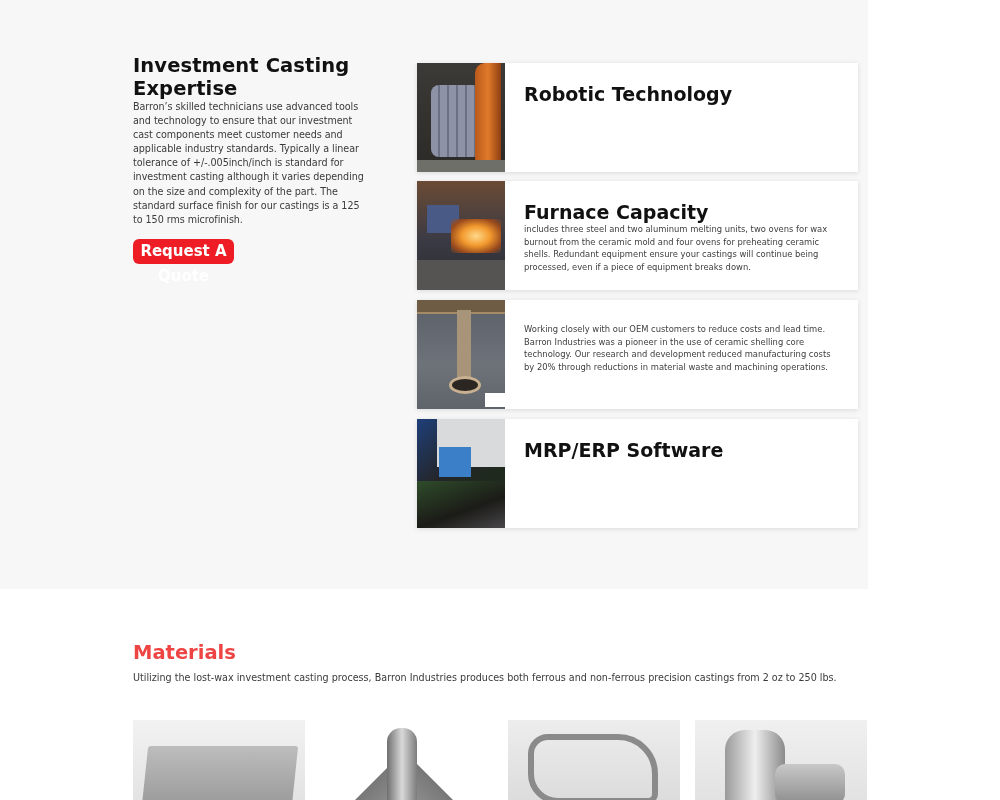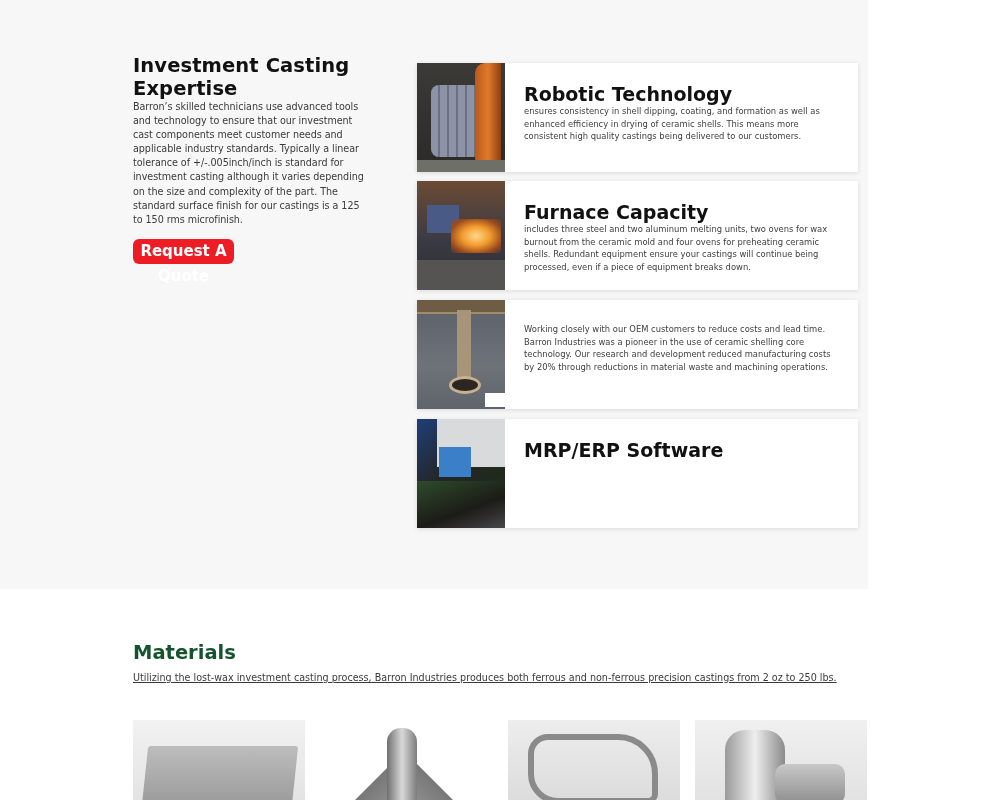--- a/index.html
+++ b/index.html
@@ -60,22 +60,22 @@
     background:#2b2622; border:3px solid #c8b090; border-radius: 50%; }
   .img-ceramic .spot { position:absolute; right:0; bottom:2px; width:20px; height:14px; background:#fff; }
 
   .img-mrp { background: linear-gradient(135deg,#1e3f7a 0%,#24262a 40%,#1f2a1d 70%,#2c2c2c 100%); }
   .img-mrp .screen { position:absolute; left:20px; top:0; width:68px; height:48px; background:#d8dadc; }
   .img-mrp .schem { position:absolute; left:22px; top:28px; width:32px; height:30px; background:#3b7fc9; }
   .img-mrp .blur { position:absolute; left:0; top:62px; width:88px; height:47px;
     background: linear-gradient(160deg,#2f4c2b 0%,#1b1b17 60%,#48464a 100%); }
 
   .materials { position: absolute; left: 133px; top: 641px; width: 740px; }
-  .mat-title { font-size: 19.5px; font-weight: bold; color: #14532d; line-height: 24px; }
-  .mat-desc { margin-top: 6px; font-size: 9.6px; color: #3a3a3a; line-height: 13px; text-decoration: underline; }
+  .mat-title { font-size: 19.5px; font-weight: bold; color: #ef4444; line-height: 24px; }
+  .mat-desc { margin-top: 6px; font-size: 9.6px; color: #3a3a3a; line-height: 13px; }
 
   .mat-img { position: absolute; top: 720px; width: 172px; height: 80px; overflow: hidden; }
   .m1 { left: 133px; background: linear-gradient(180deg,#f2f2f2,#e3e3e3); }
   .m1 .box { position:absolute; left:12px; top:26px; width:150px; height:60px;
     background: linear-gradient(180deg,#bdbdbd,#9a9a9a); transform: skewX(-6deg); border-radius: 3px; }
   .m2 { left: 321px; background: #ffffff; }
   .m2 .tube { position:absolute; left:66px; top:8px; width:30px; height:80px;
     background: linear-gradient(90deg,#6f6f6f,#d9d9d9 50%,#7c7c7c); border-radius: 14px 14px 0 0; }
   .m2 .fin-l { position:absolute; left:14px; top:40px; width:60px; height:60px;
     background: linear-gradient(135deg,#555,#999); clip-path: polygon(100% 0,100% 100%,0 100%); }
@@ -102,21 +102,20 @@
 
   <div class="cards">
     <div class="card" style="top:0px">
       <div class="card-img img-robot">
         <div class="parts"></div>
           <div class="arm"></div>
           <div class="floor"></div>
       </div>
       <div class="card-text">
         <h3 class="card-title">Robotic Technology</h3>
-        <p class="card-desc">ensures consistency in shell dipping, coating, and formation as well as enhanced efficiency in drying of ceramic shells. This means more consistent high quality castings being delivered to our customers.</p>
       </div>
     </div>
 
     <div class="card" style="top:118px">
       <div class="card-img img-furnace">
         <div class="blue"></div>
           <div class="glow"></div>
           <div class="base"></div>
       </div>
       <div class="card-text">

